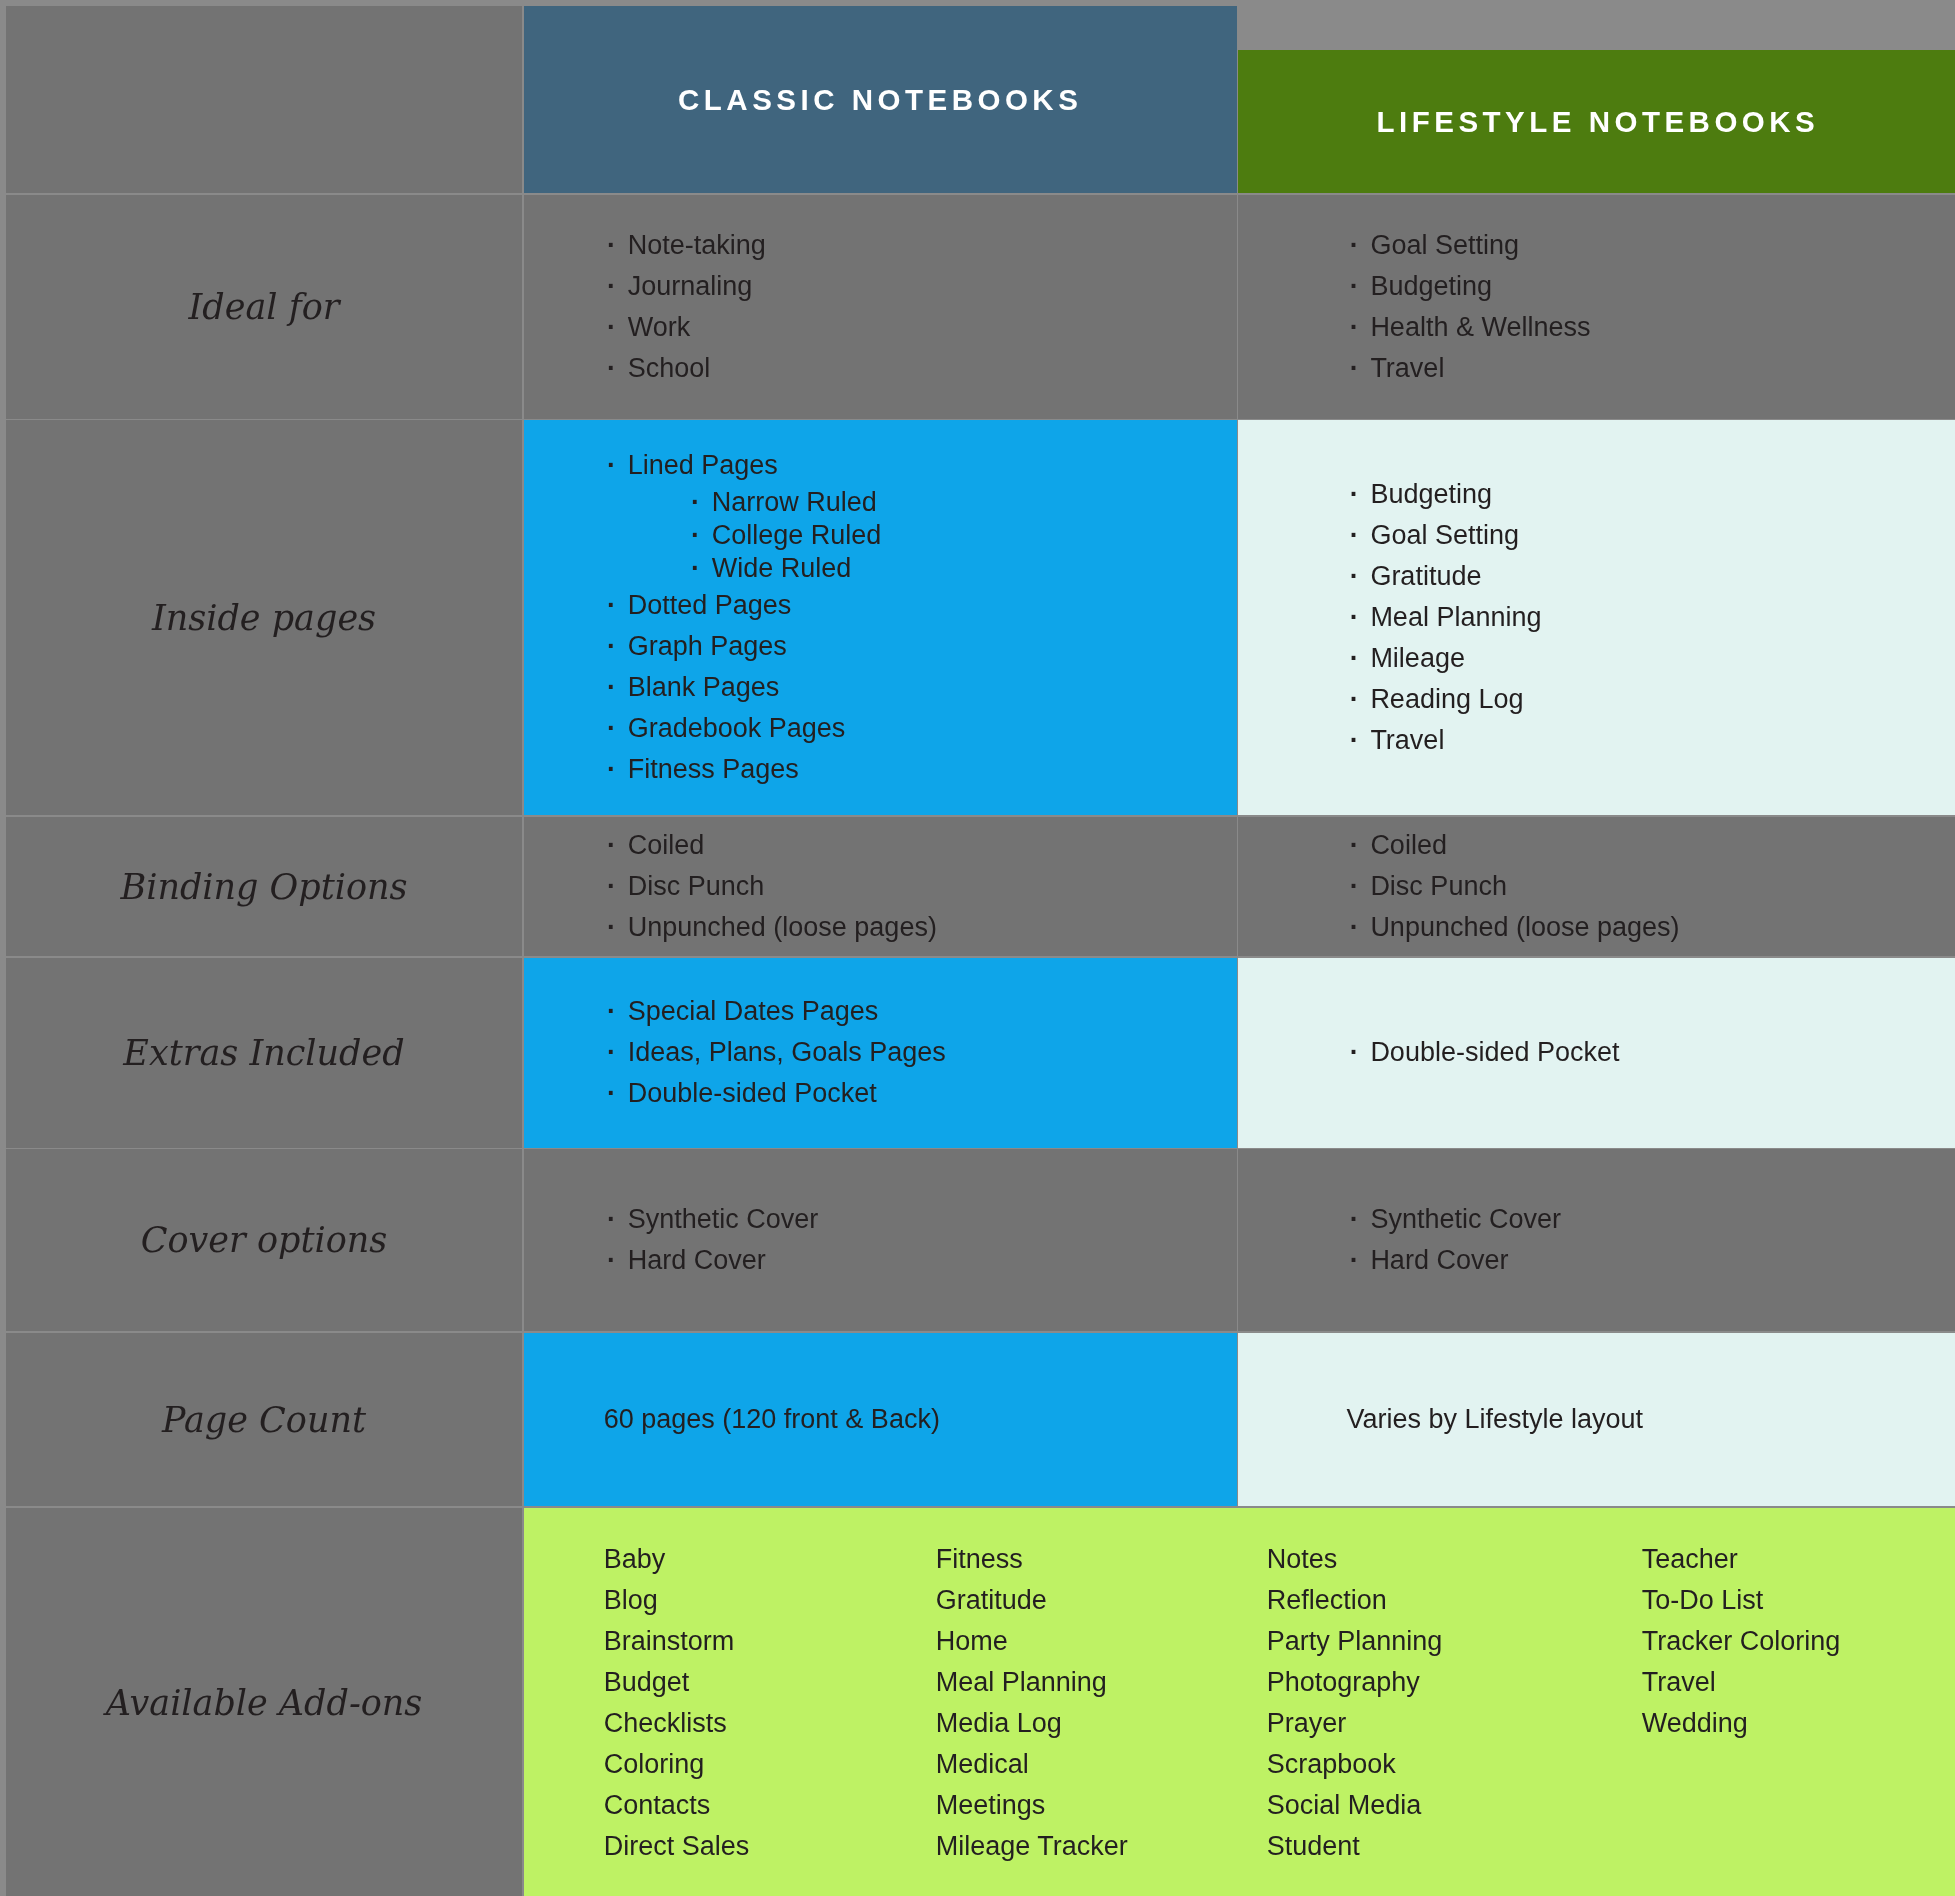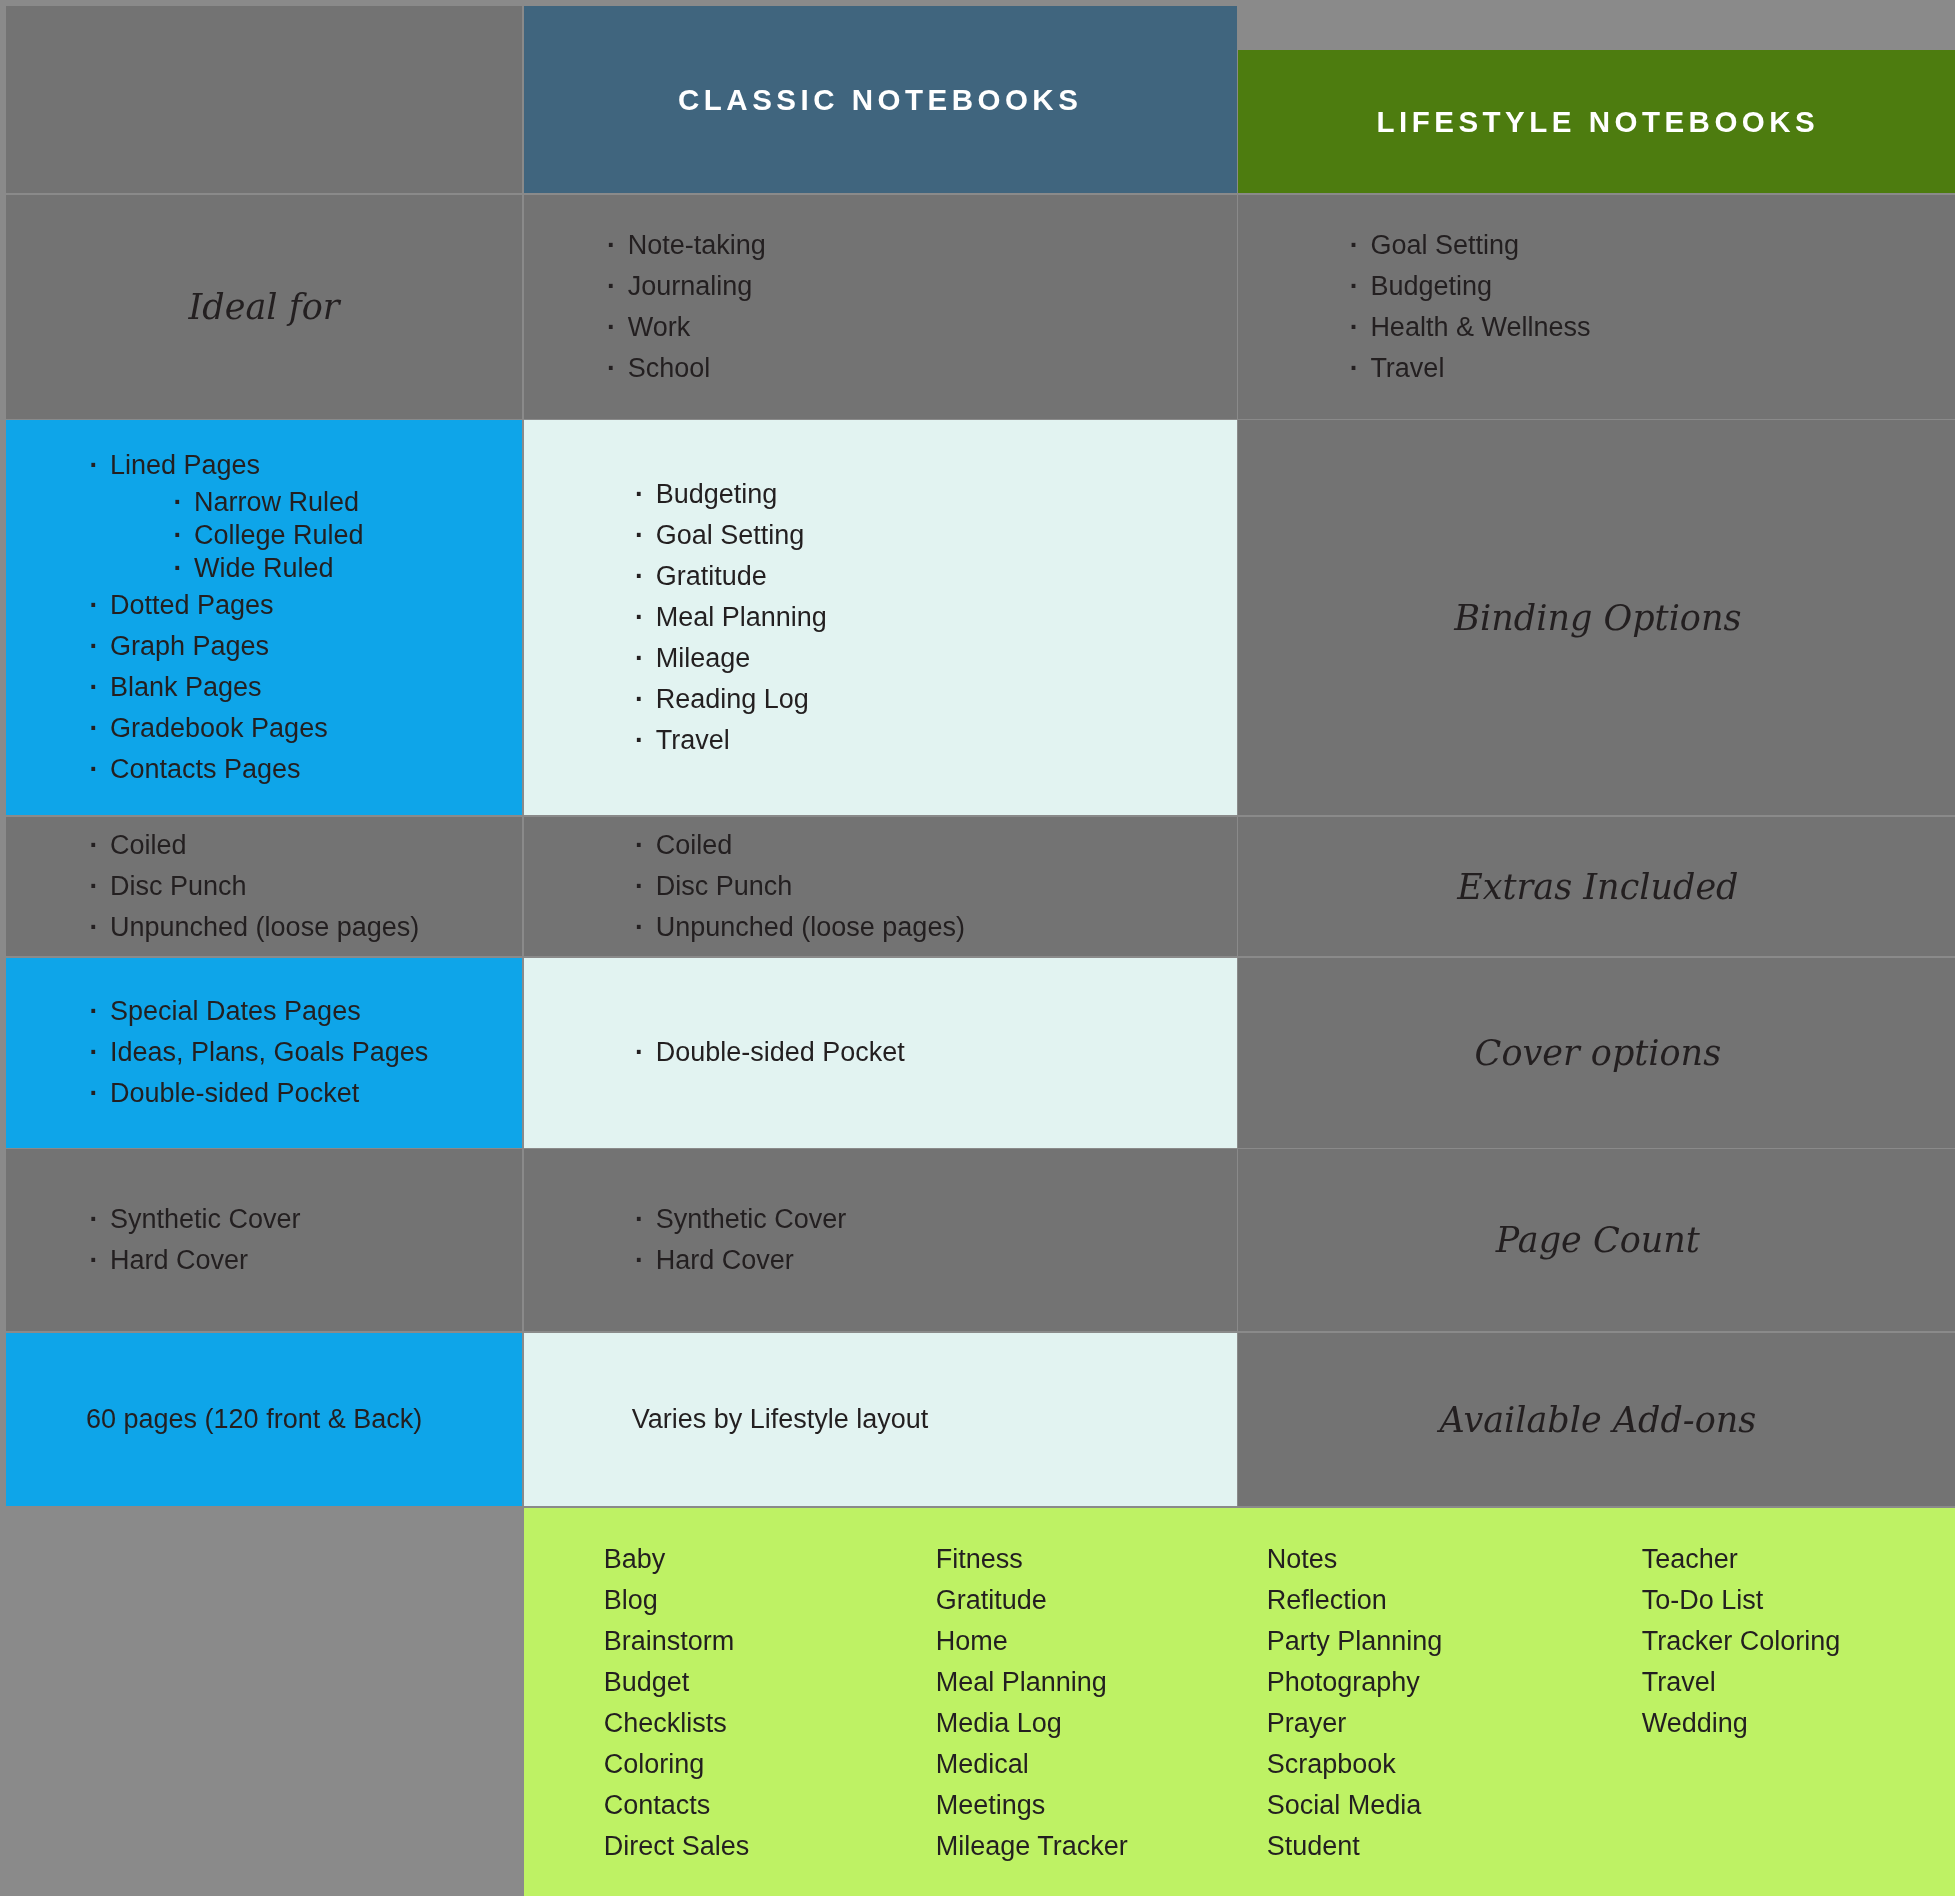--- a/index.html
+++ b/index.html
@@ -107,31 +107,32 @@
   </div>
   <div class="cell content right">
     <ul class="blist">
       <li>Goal Setting</li>
       <li>Budgeting</li>
       <li>Health &amp; Wellness</li>
       <li>Travel</li>
     </ul>
   </div>
 
+  <div class="cell rowlabel">Inside pages</div>
   <div class="cell content band-classic">
     <ul class="blist">
       <li>Lined Pages</li>
       <li class="sub">Narrow Ruled</li>
       <li class="sub">College Ruled</li>
       <li class="sub">Wide Ruled</li>
       <li>Dotted Pages</li>
       <li>Graph Pages</li>
       <li>Blank Pages</li>
       <li>Gradebook Pages</li>
-      <li>Contacts Pages</li>
+      <li>Fitness Pages</li>
     </ul>
   </div>
   <div class="cell content right band-lifestyle">
     <ul class="blist">
       <li>Budgeting</li>
       <li>Goal Setting</li>
       <li>Gratitude</li>
       <li>Meal Planning</li>
       <li>Mileage</li>
       <li>Reading Log</li>

